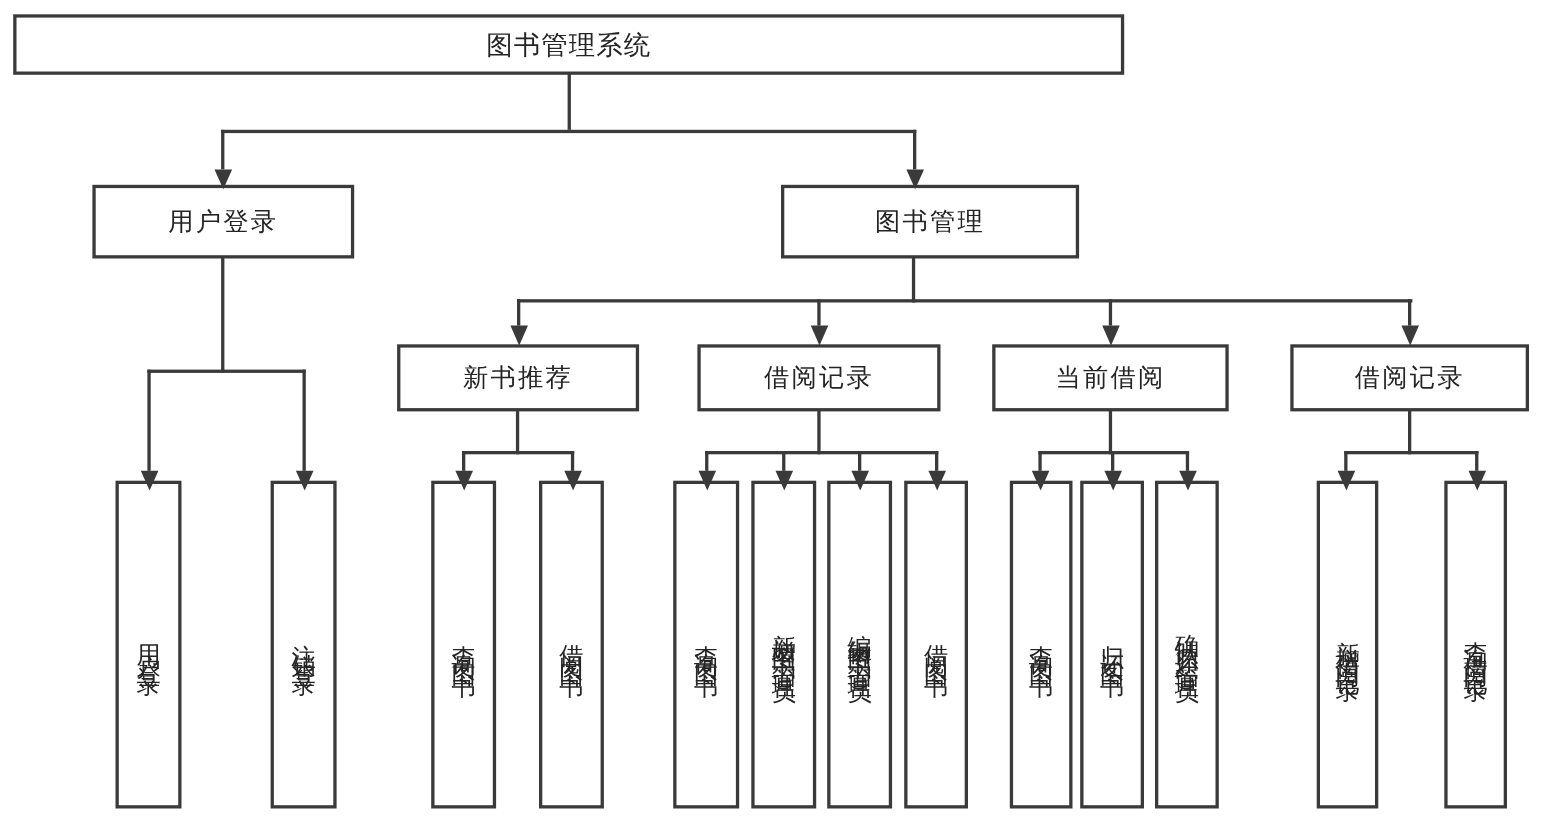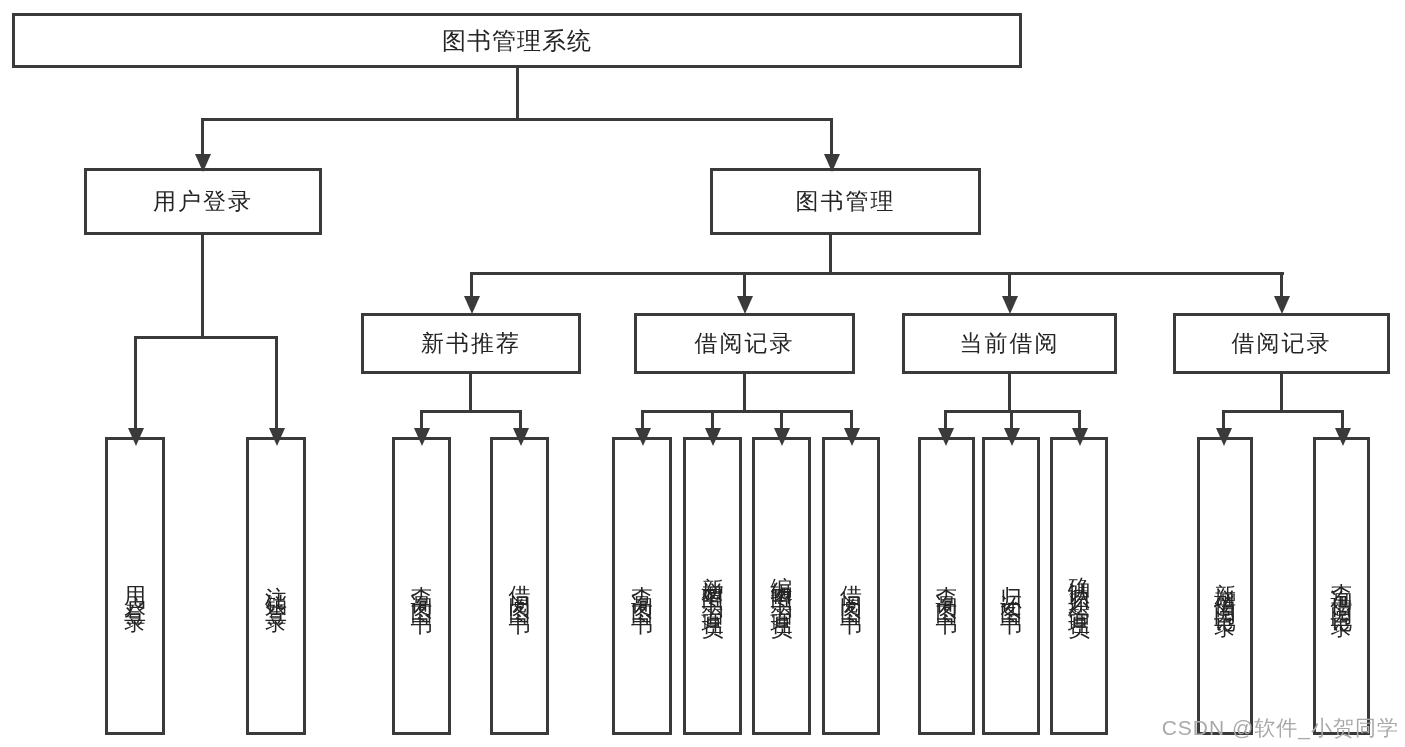--- a/index.html
+++ b/index.html
@@ -172,14 +172,13 @@
     <div class="drop" style="left:944px;top:410px;height:18px;"></div>
     <div class="drop" style="left:1010px;top:410px;height:18px;"></div>
     <div class="drop" style="left:1078px;top:410px;height:18px;"></div>
 
     <div class="vline" style="left:1280px;top:372px;height:41px;"></div>
     <div class="hline" style="left:1222px;top:410px;width:122px;"></div>
     <div class="drop" style="left:1222px;top:410px;height:18px;"></div>
     <div class="drop" style="left:1341px;top:410px;height:18px;"></div>
   </div>
 
-  <div class="watermark">CSDN @软件_小贺同学</div>
 </div>
 
 </body></html>

